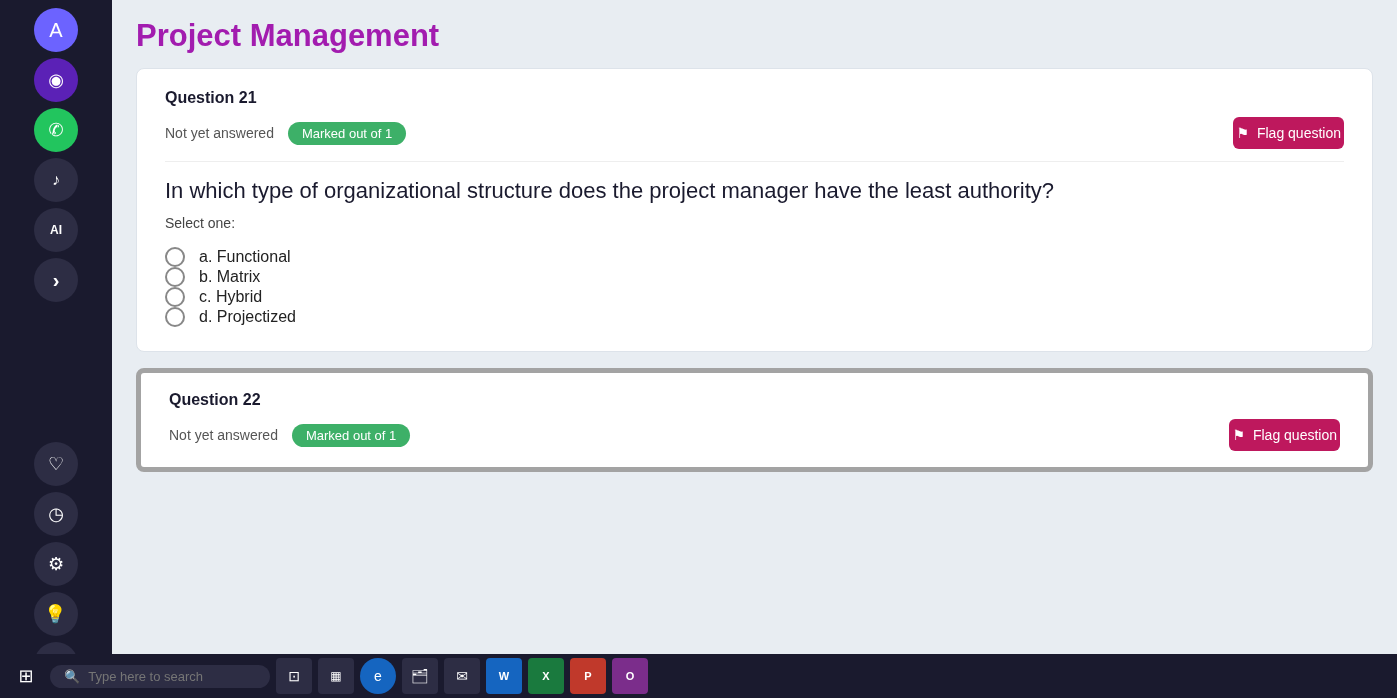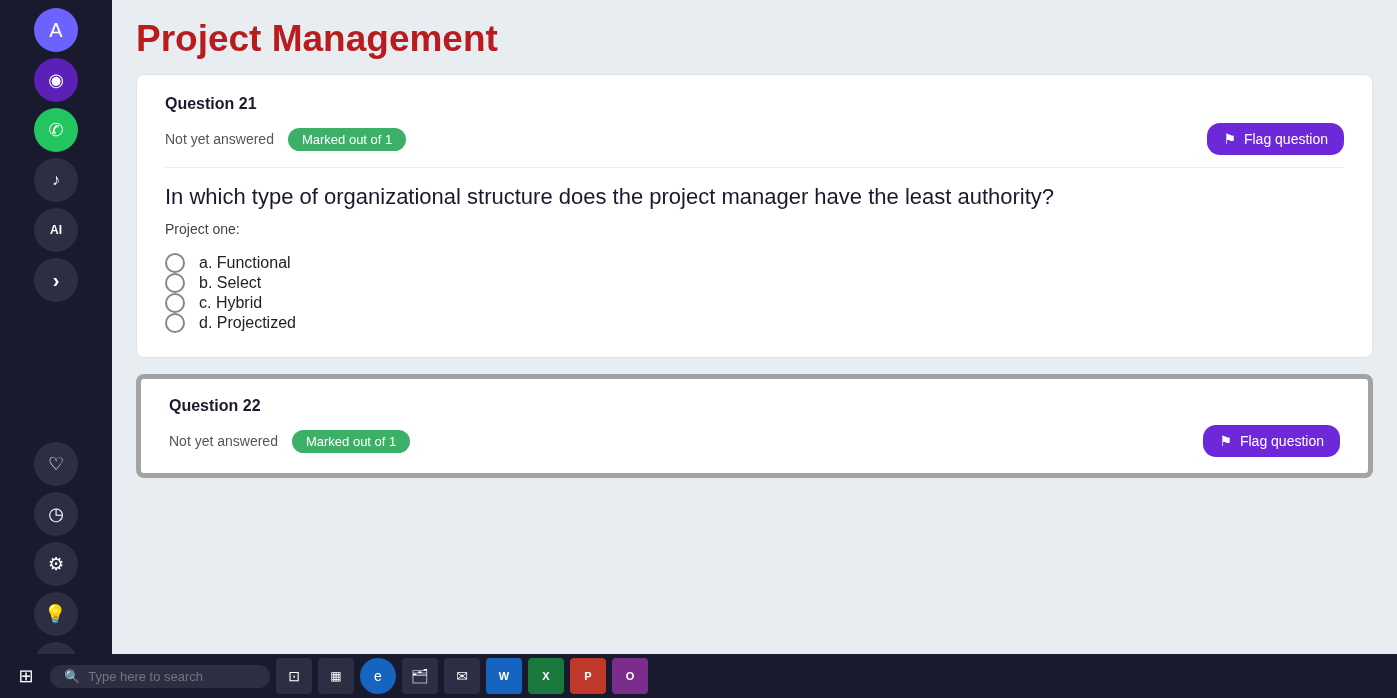--- a/index.html
+++ b/index.html
@@ -54,23 +54,23 @@
 
     
     .main {
       margin-left: 112px;
       padding: 0 24px;
       flex: 1;
       overflow-y: auto;
     }
 
     .page-title {
-      font-size: 37px;
+      font-size: 31px;
       font-weight: 700;
-      color: #b91c1c;
+      color: #a21caf;
       padding: 18px 0 14px 0;
     }
 
     .question-card {
       background: white;
       border-radius: 8px;
       margin-bottom: 16px;
       padding: 20px 28px 24px 28px;
       border: 1px solid #dde3ea;
     }
@@ -95,25 +95,25 @@
       background: #3db068;
       color: white;
       border-radius: 20px;
       padding: 4px 14px;
       font-size: 13px;
       font-weight: 500;
     }
 
     .flag-btn {
       margin-left: auto;
-      background: #6d28d9;
+      background: #be185d;
       color: white;
       border: none;
-      border-radius: 13px;
-      padding: 8px 16px;
+      border-radius: 6px;
+      padding: 8px 3px;
       font-size: 14px;
       font-weight: 500;
       cursor: pointer;
       display: flex;
       align-items: center;
       gap: 8px;
     }
     .flag-btn::before {
       content: '⚑';
       font-size: 14px;
@@ -250,30 +250,30 @@
           <span class="not-yet-answered">Not yet answered</span>
           <span class="marked-badge">Marked out of 1</span>
         </div>
         <button class="flag-btn">Flag question</button>
       </div>
     </div>
 
     <div style="border-top:1px solid #eee; margin: 12px 0;"></div>
 
     <p class="question-text">In which type of organizational structure does the project manager have the least authority?</p>
-    <p class="select-one">Project one:</p>
+    <p class="select-one">Select one:</p>
 
     <ul class="options-list">
       <li class="option-item">
         <span class="radio-circle"></span>
         <span class="option-label">a. Functional</span>
       </li>
       <li class="option-item">
         <span class="radio-circle"></span>
-        <span class="option-label">b. Select</span>
+        <span class="option-label">b. Matrix</span>
       </li>
       <li class="option-item">
         <span class="radio-circle"></span>
         <span class="option-label">c. Hybrid</span>
       </li>
       <li class="option-item">
         <span class="radio-circle"></span>
         <span class="option-label">d. Projectized</span>
       </li>
     </ul>

